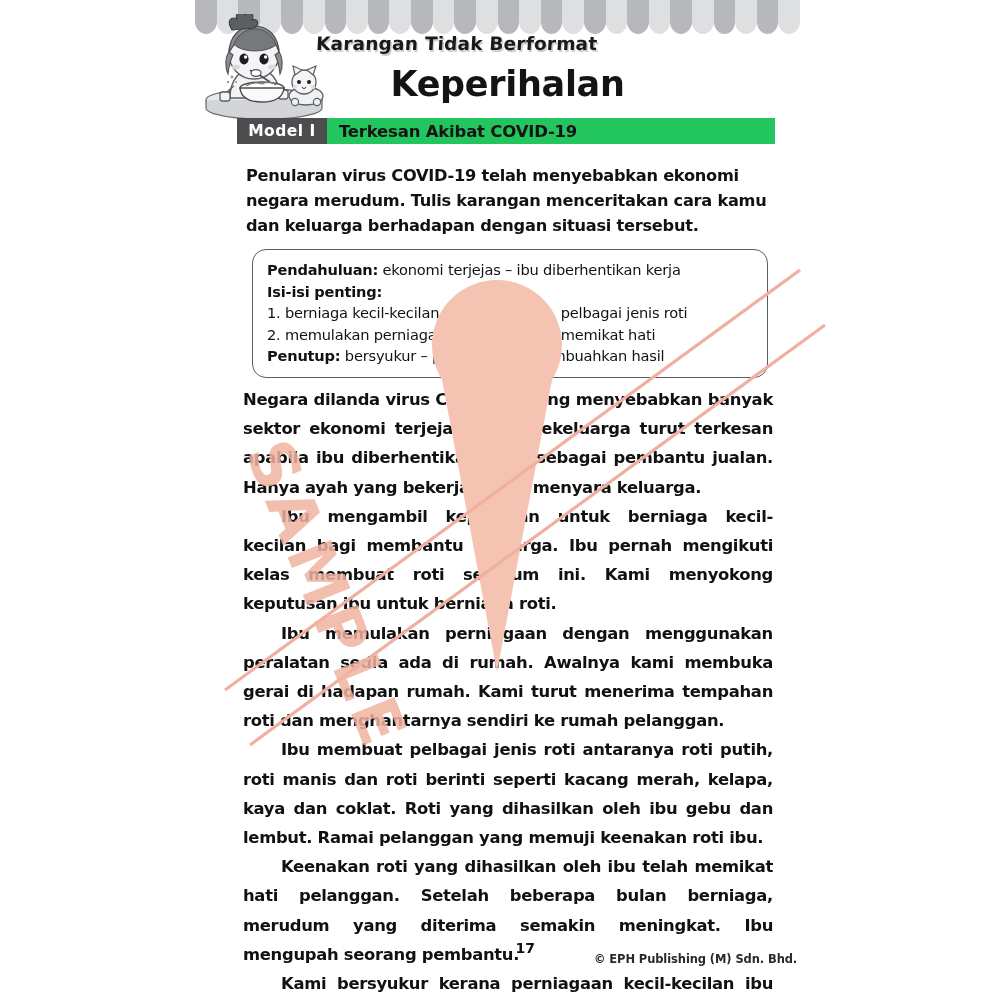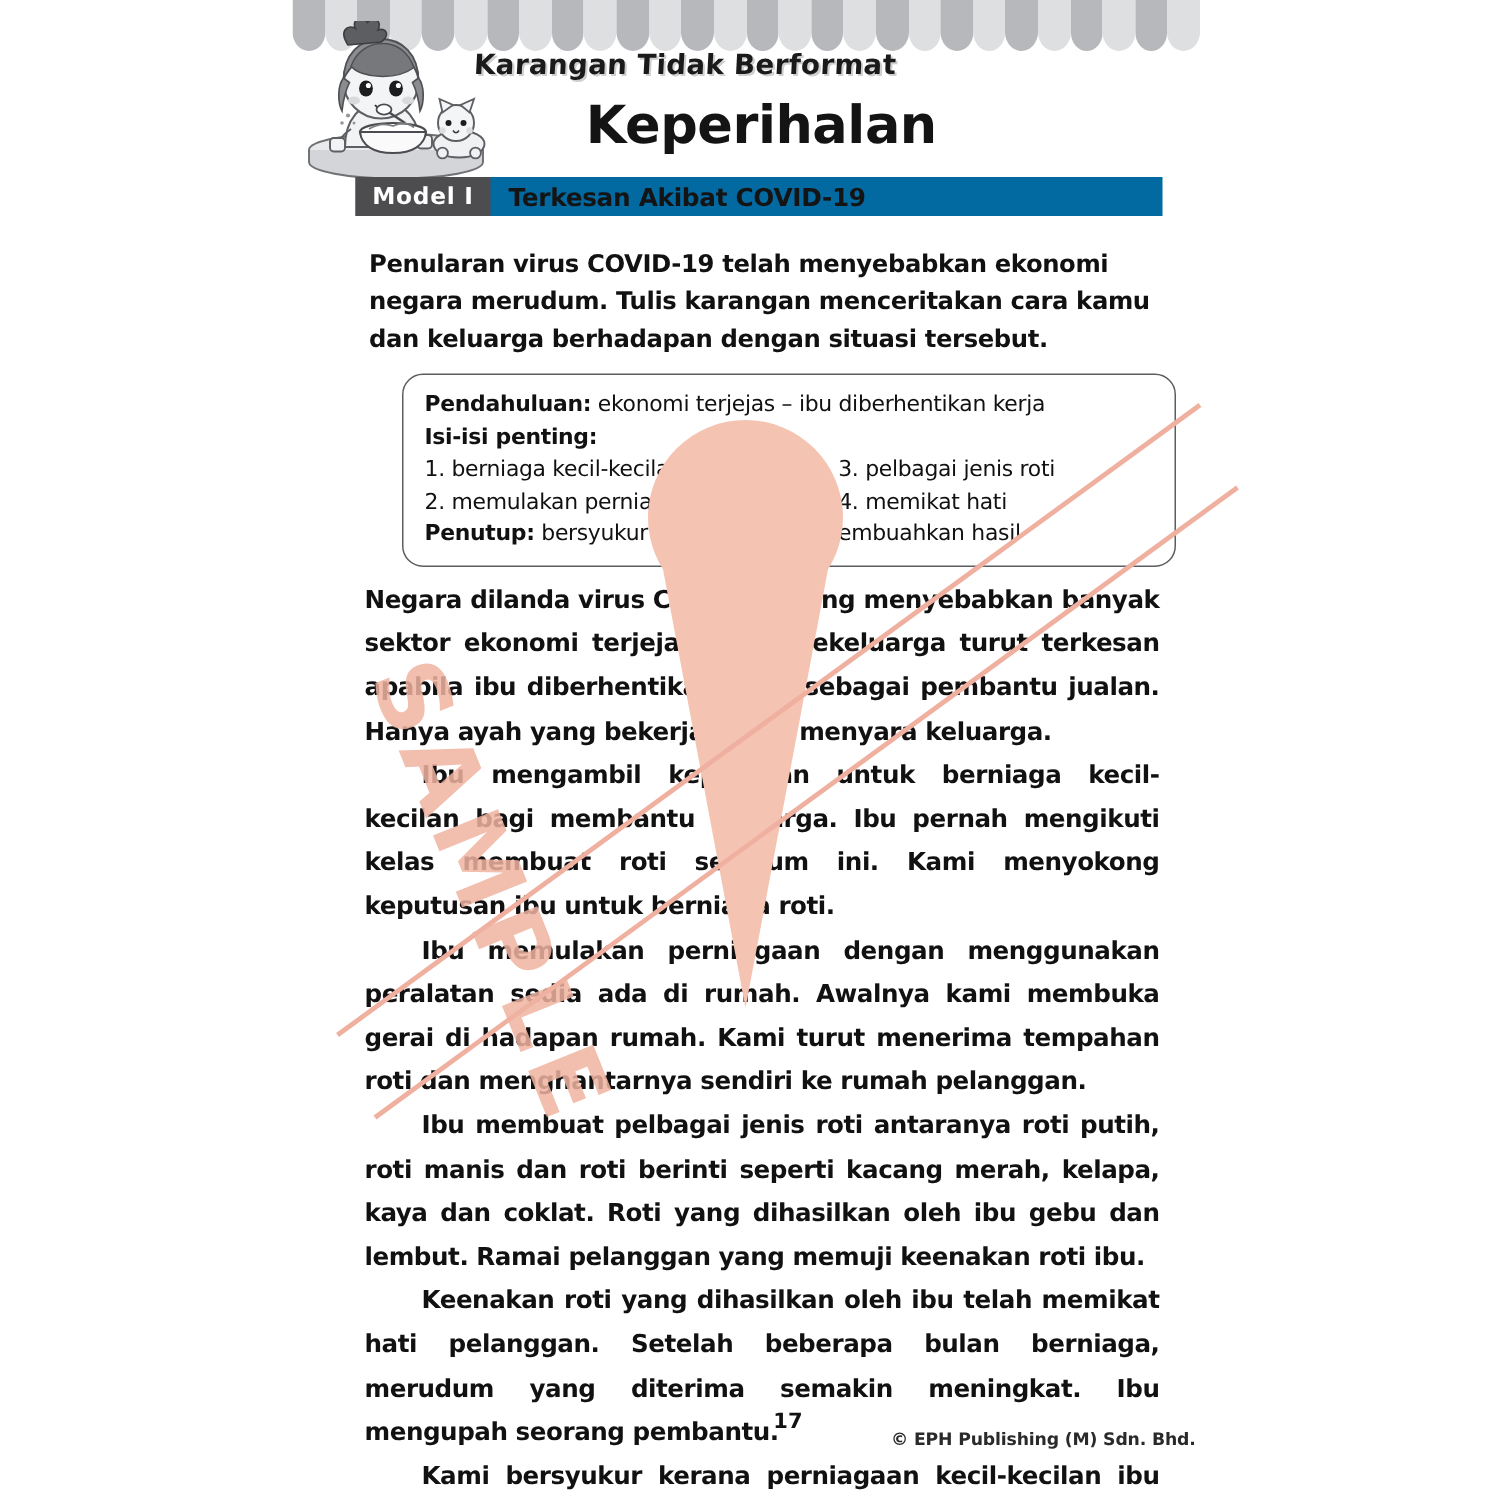--- a/index.html
+++ b/index.html
@@ -79,21 +79,21 @@
     height: 108px;
   }
 
   
   .modelbar {
     position: absolute;
     left: 237px;
     top: 118px;
     width: 538px;
     height: 26px;
-    background: #0369a1;
+    background: #22c55e;
     display: flex;
     align-items: stretch;
   }
   .model-badge {
     width: 90px;
     background: #4d4d4f;
     color: #ffffff;
     font-family: "DejaVu Sans", sans-serif;
     font-size: 15.5px;
     font-weight: bold;
@@ -124,21 +124,21 @@
     font-size: 16.2px;
     font-weight: bold;
     line-height: 25px;
     color: #111111;
     letter-spacing: -0.25px;
   }
 
   
   .outline-box {
     position: absolute;
-    left: 268px;
+    left: 252px;
     top: 249px;
     width: 516px;
     padding: 9px 14px 10px 14px;
     border: 1.6px solid #5b5d60;
     border-radius: 14px;
     background: transparent;
     box-sizing: border-box;
     font-family: "DejaVu Sans", sans-serif;
     font-size: 14.6px;
     color: #111111;

